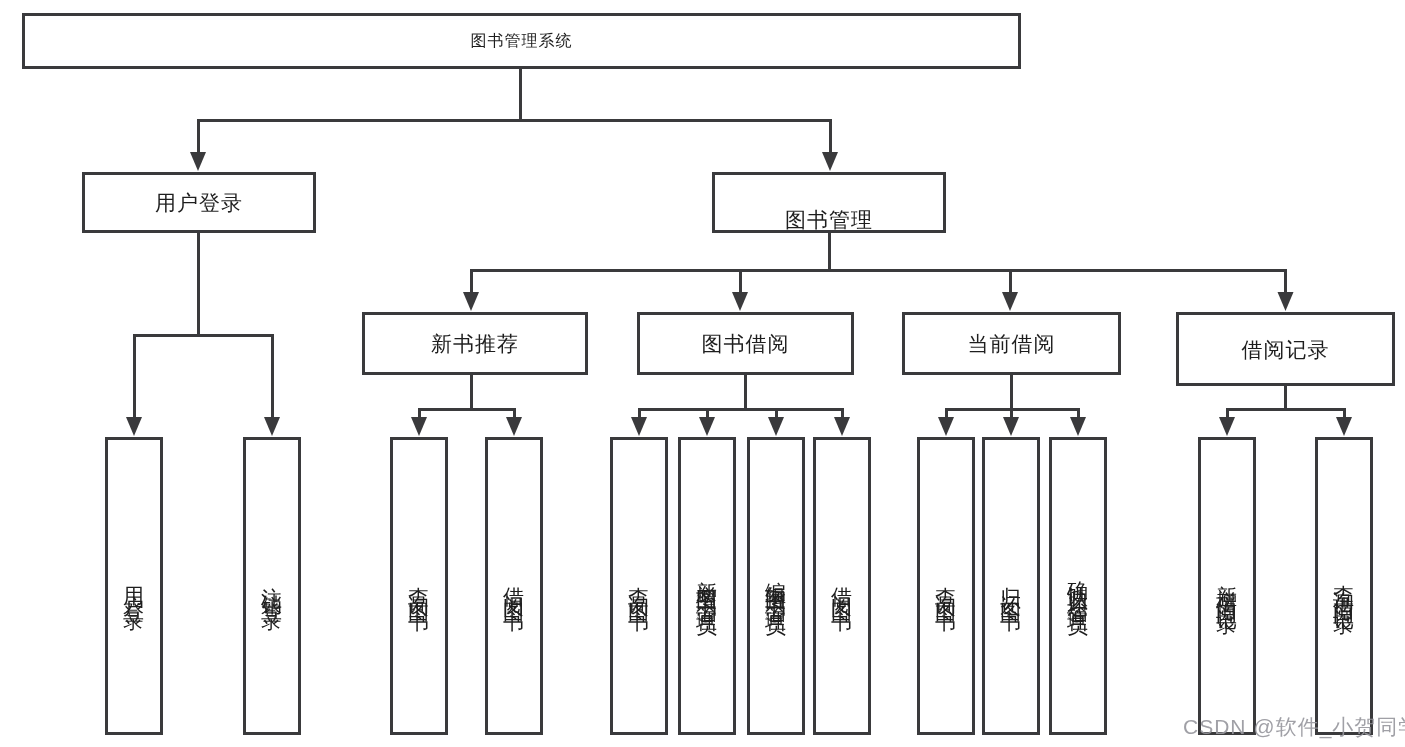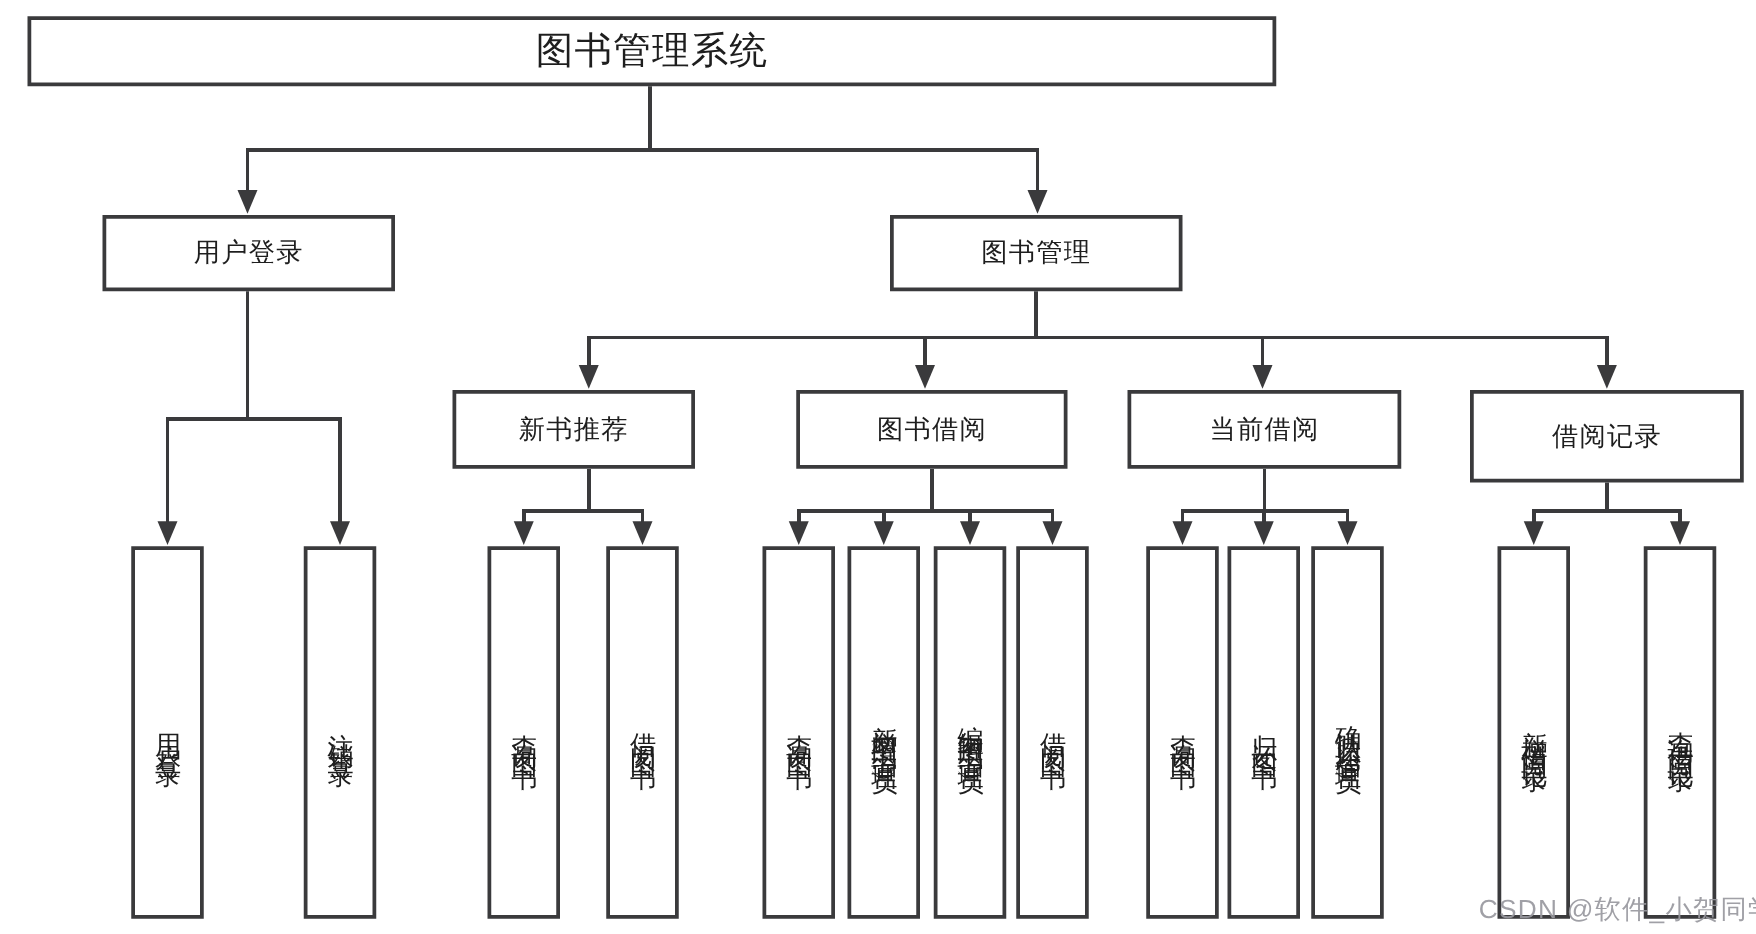--- a/index.html
+++ b/index.html
@@ -28,35 +28,35 @@
     border: 3px solid #3a3a3c;
     display: flex;
     align-items: center;
     justify-content: center;
     color: #1e1e1e;
     font-size: 21px;
     letter-spacing: 1px;
     text-align: center;
     line-height: 1;
   }
-  .box.root { font-size: 30px; }
+  .box.root { font-size: 16px; }
   .leaf {
     writing-mode: vertical-rl;
     text-orientation: mixed;
     letter-spacing: 8px;
     font-size: 21px;
     top: 437px;
     width: 58px;
     height: 298px;
   }
   
   #b-root          { left: 22px;   top: 13px;  width: 999px; height: 56px; }
   #b-user-login    { left: 82px;   top: 172px; width: 234px; height: 61px; }
-  #b-book-mgmt     { left: 712px;  top: 172px; width: 234px; height: 61px; }
-  #b-new-book      { left: 362px;  top: 312px; width: 194px; height: 63px; }
+  #b-book-mgmt     { left: 712px;  top: 172px; width: 234px; height: 61px; align-items: flex-end; }
+  #b-new-book      { left: 362px;  top: 312px; width: 226px; height: 63px; }
   #b-book-borrow   { left: 637px;  top: 312px; width: 217px; height: 63px; }
   #b-current-borrow{ left: 902px;  top: 312px; width: 219px; height: 63px; }
   #b-borrow-record { left: 1176px; top: 312px; width: 219px; height: 74px; }
   
   #l-ul-0 { left: 105px; }
   #l-ul-1 { left: 243px; }
   #l-nb-0 { left: 390px; }
   #l-nb-1 { left: 485px; }
   #l-bb-0 { left: 610px; }
   #l-bb-1 { left: 678px; letter-spacing: 5px; }

